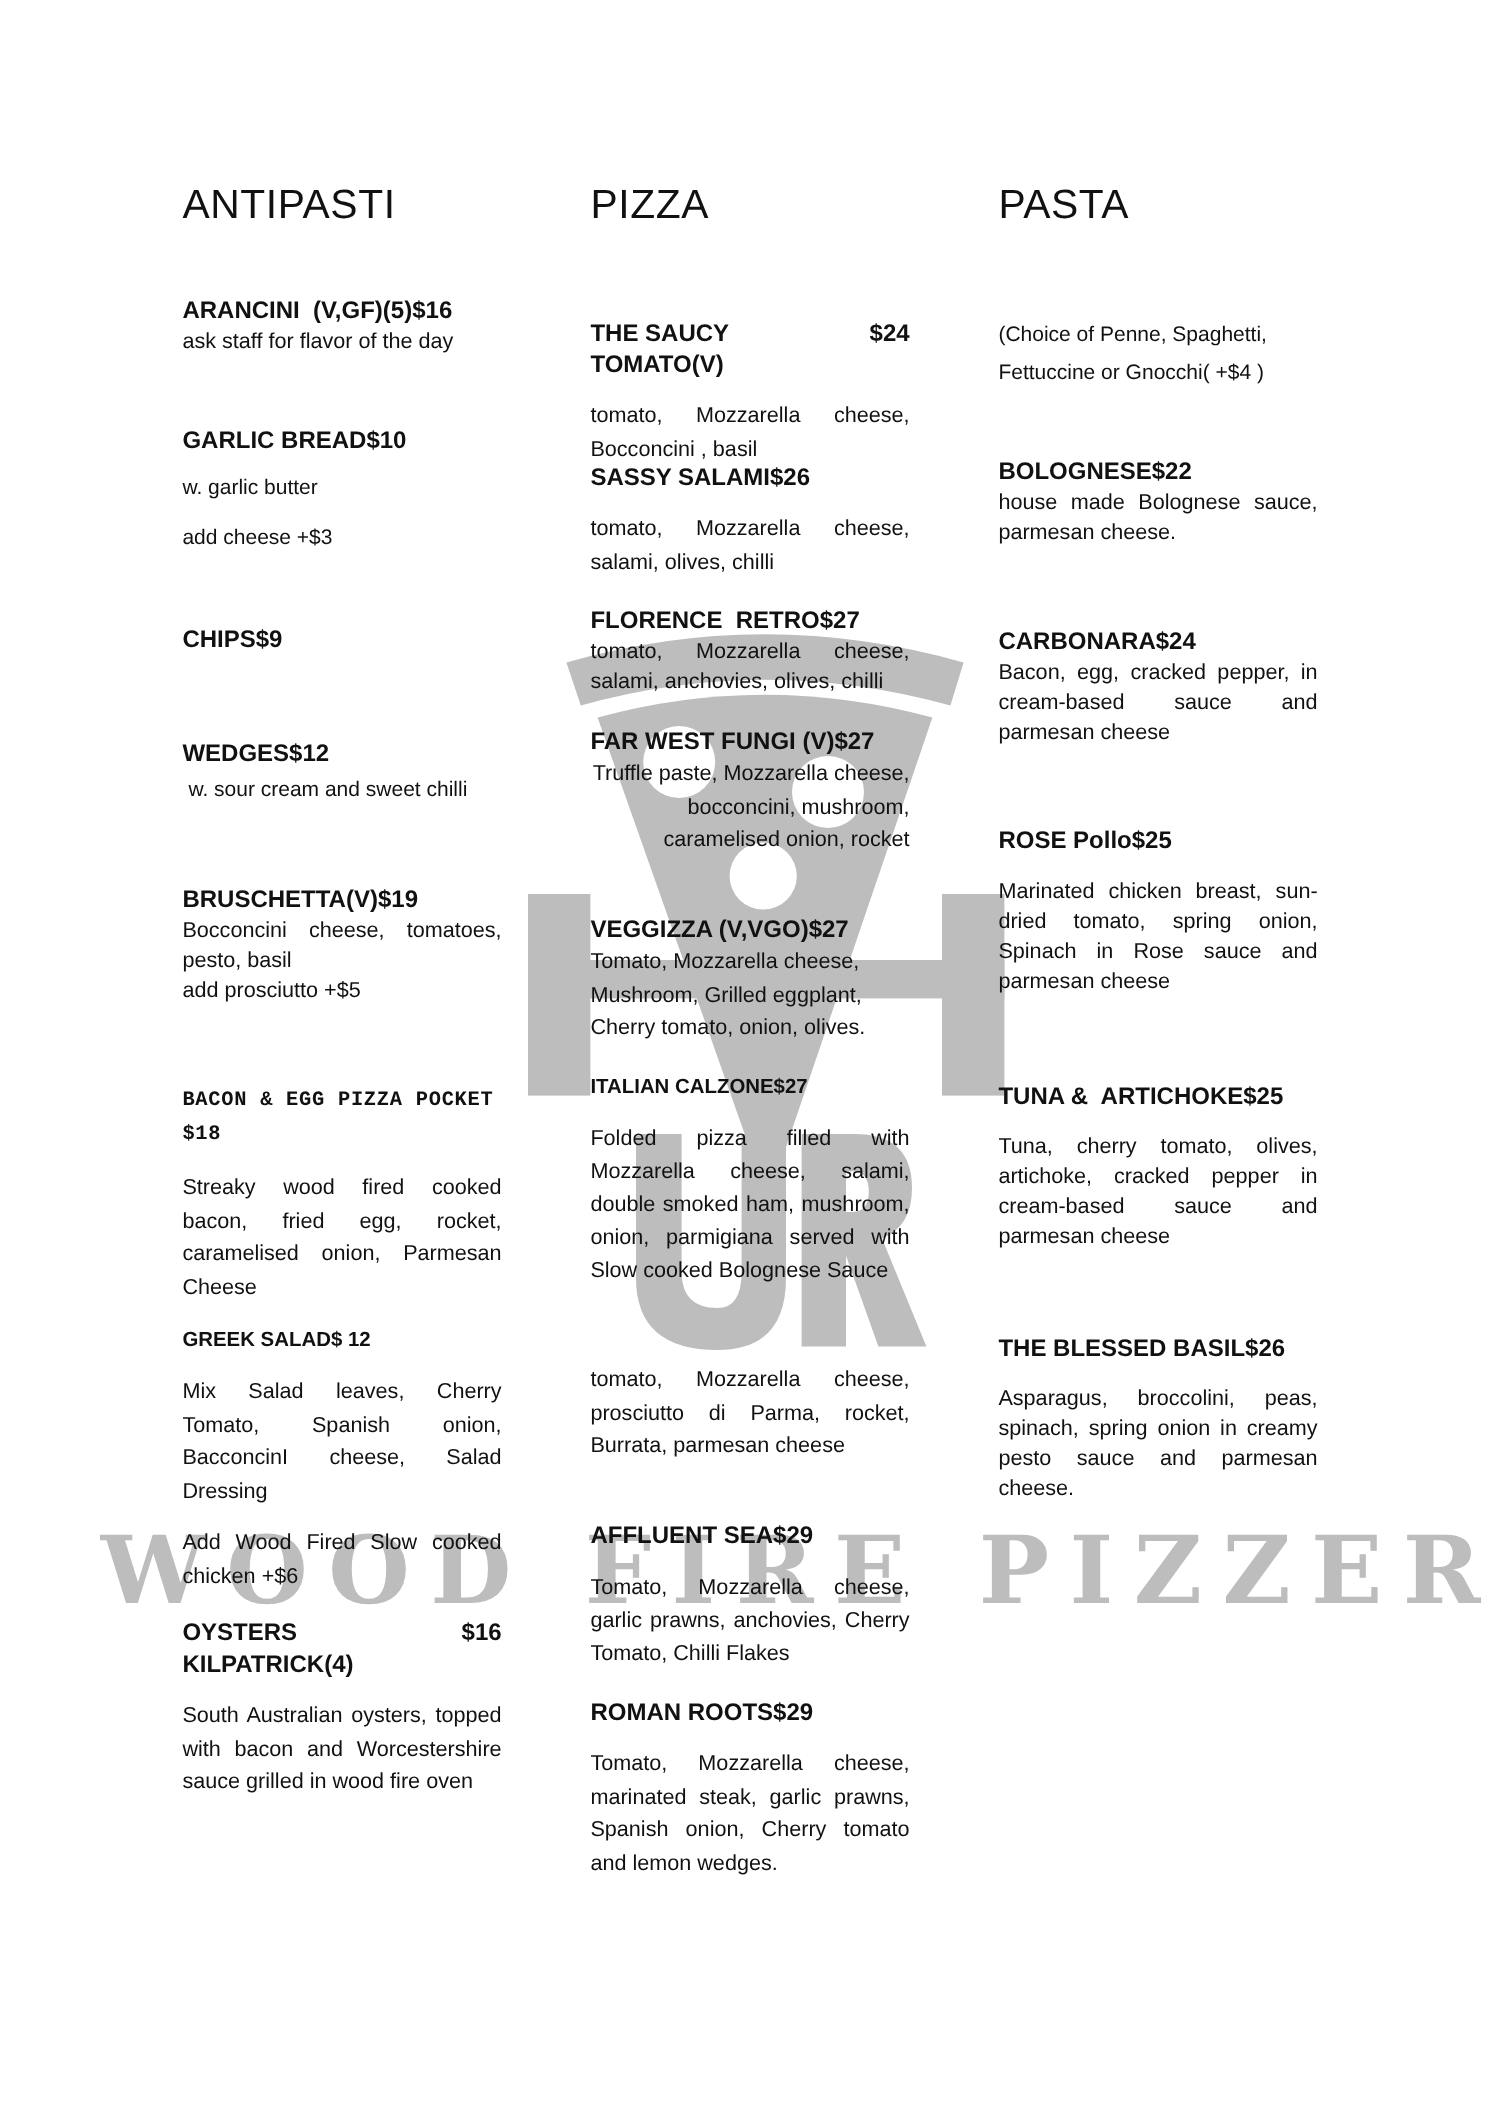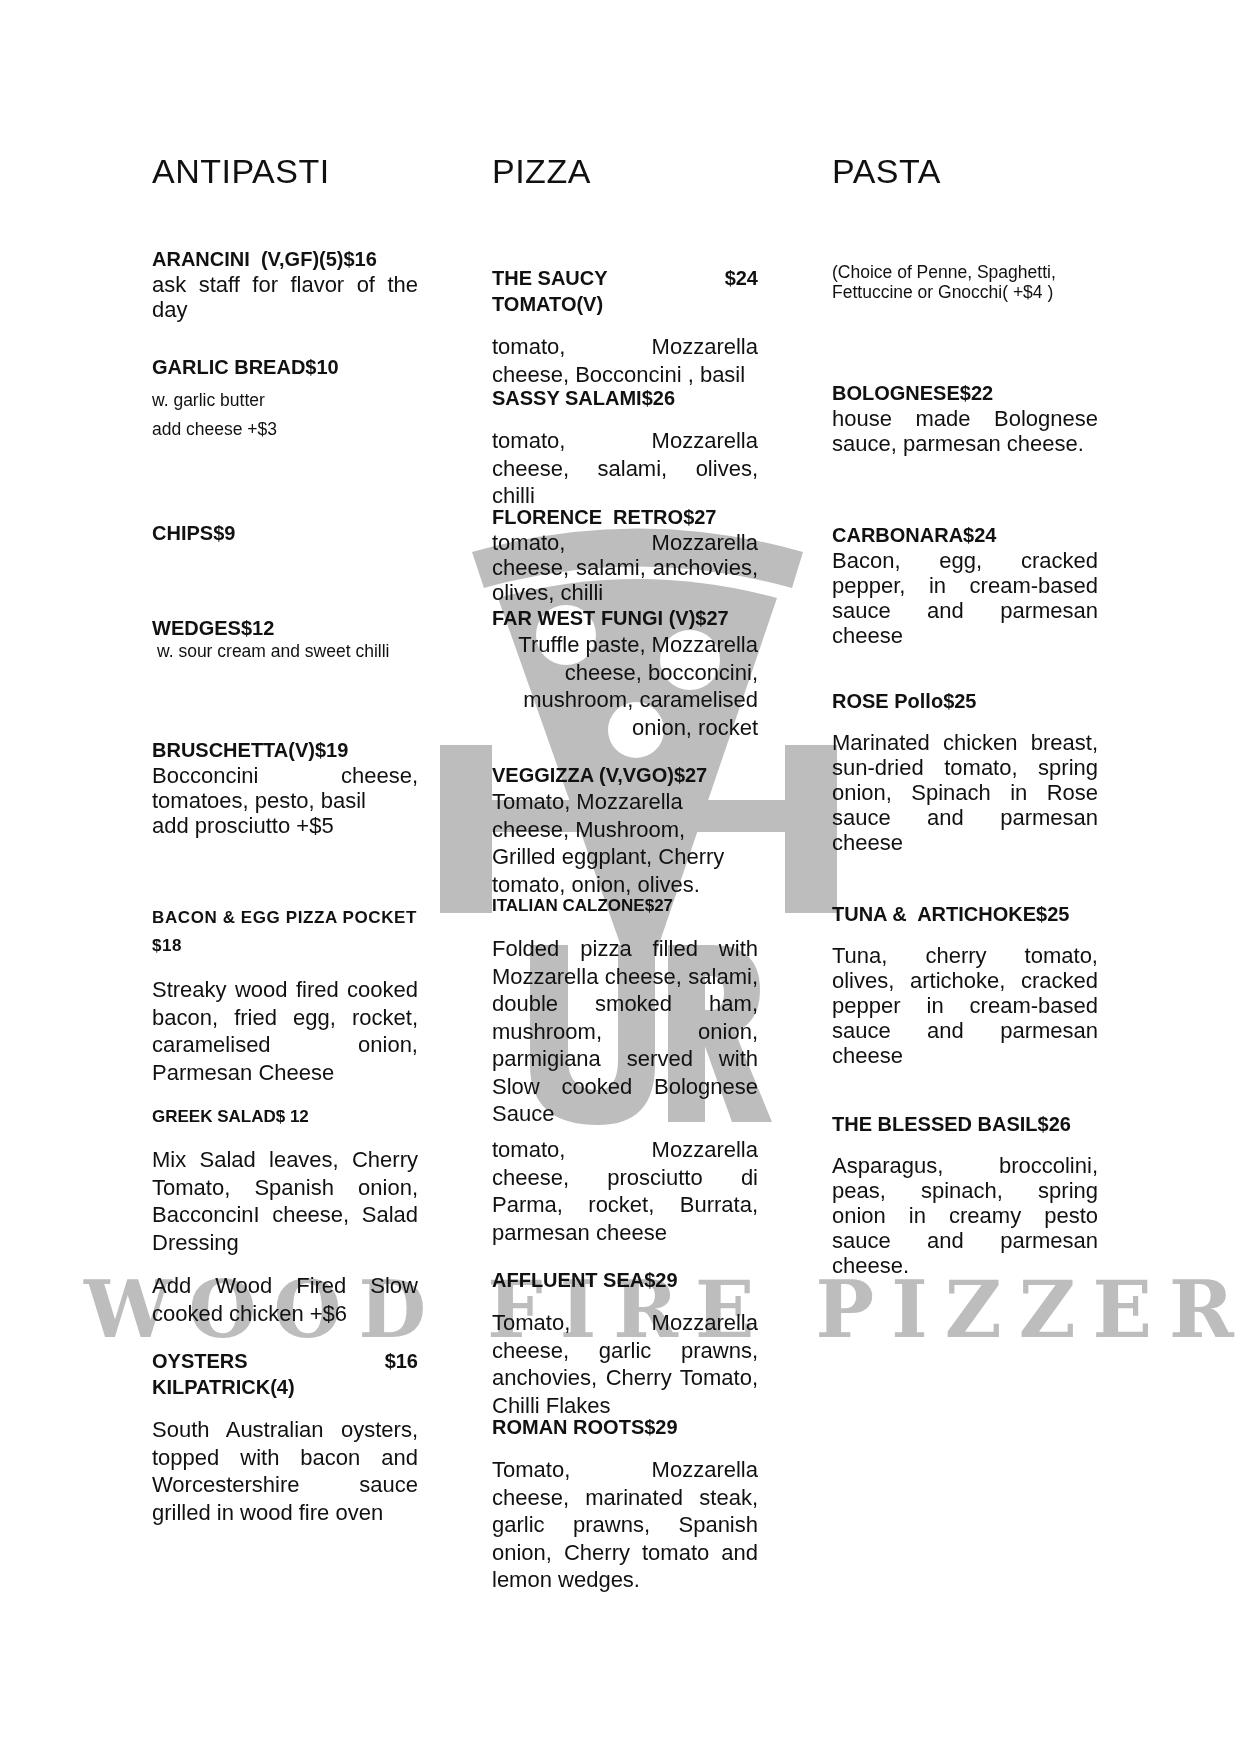--- a/index.html
+++ b/index.html
@@ -10,26 +10,26 @@
              font-family:"DejaVu Serif", "Liberation Serif", serif; font-weight:bold;
              font-size:78px; letter-spacing:17px; color:#bdbdbd; line-height:84px; white-space:nowrap; z-index:0; }
   .col { position:absolute; top:0; width:266px; z-index:1; }
   .col-left { left:152px; }
   .col-mid { left:492px; }
   .col-right { left:832px; }
   .section-title { position:absolute; top:152px; left:0; font-size:34px; font-weight:normal; letter-spacing:0.5px; color:#111; margin:0; }
   .item { position:absolute; left:0; width:266px; }
   .item-head { display:flex; font-weight:bold; font-size:20px; line-height:26px; color:#111; }
   .item-head.small { font-size:17px; }
-  .item-head.wrap { display:block; text-align:justify; text-align-last:left; }
+  .item-head.wrap { display:block; text-align:justify; text-align-last:left;font-family:Liberation Mono, monospace; }
   .item-head .price { white-space:nowrap; }
-  .desc { font-size:22px; line-height:27.5px; text-align:justify; color:#111; margin-top:0; }
+  .desc { font-size:18px; line-height:27.5px; text-align:justify; color:#111; margin-top:0; }
   .desc.tight { line-height:25px; }
   .desc.gap { margin-top:16px; }
-  .note { font-size:17.5px; line-height:20px; color:#111; }
+  .note { font-size:17.5px; line-height:32px; color:#111; }
 </style>
 </head>
 <body>
 
 <svg class="wm" viewBox="0 0 1240 1755" xmlns="http://www.w3.org/2000/svg">
   <g fill="#bdbdbd">
 
     <path d="M472 552 Q637 505 803 552 L792 588 Q637 545 484 588 Z"></path>
 
     <path d="M498 598 Q637 560 777 598 L640 1000 Z"></path>

